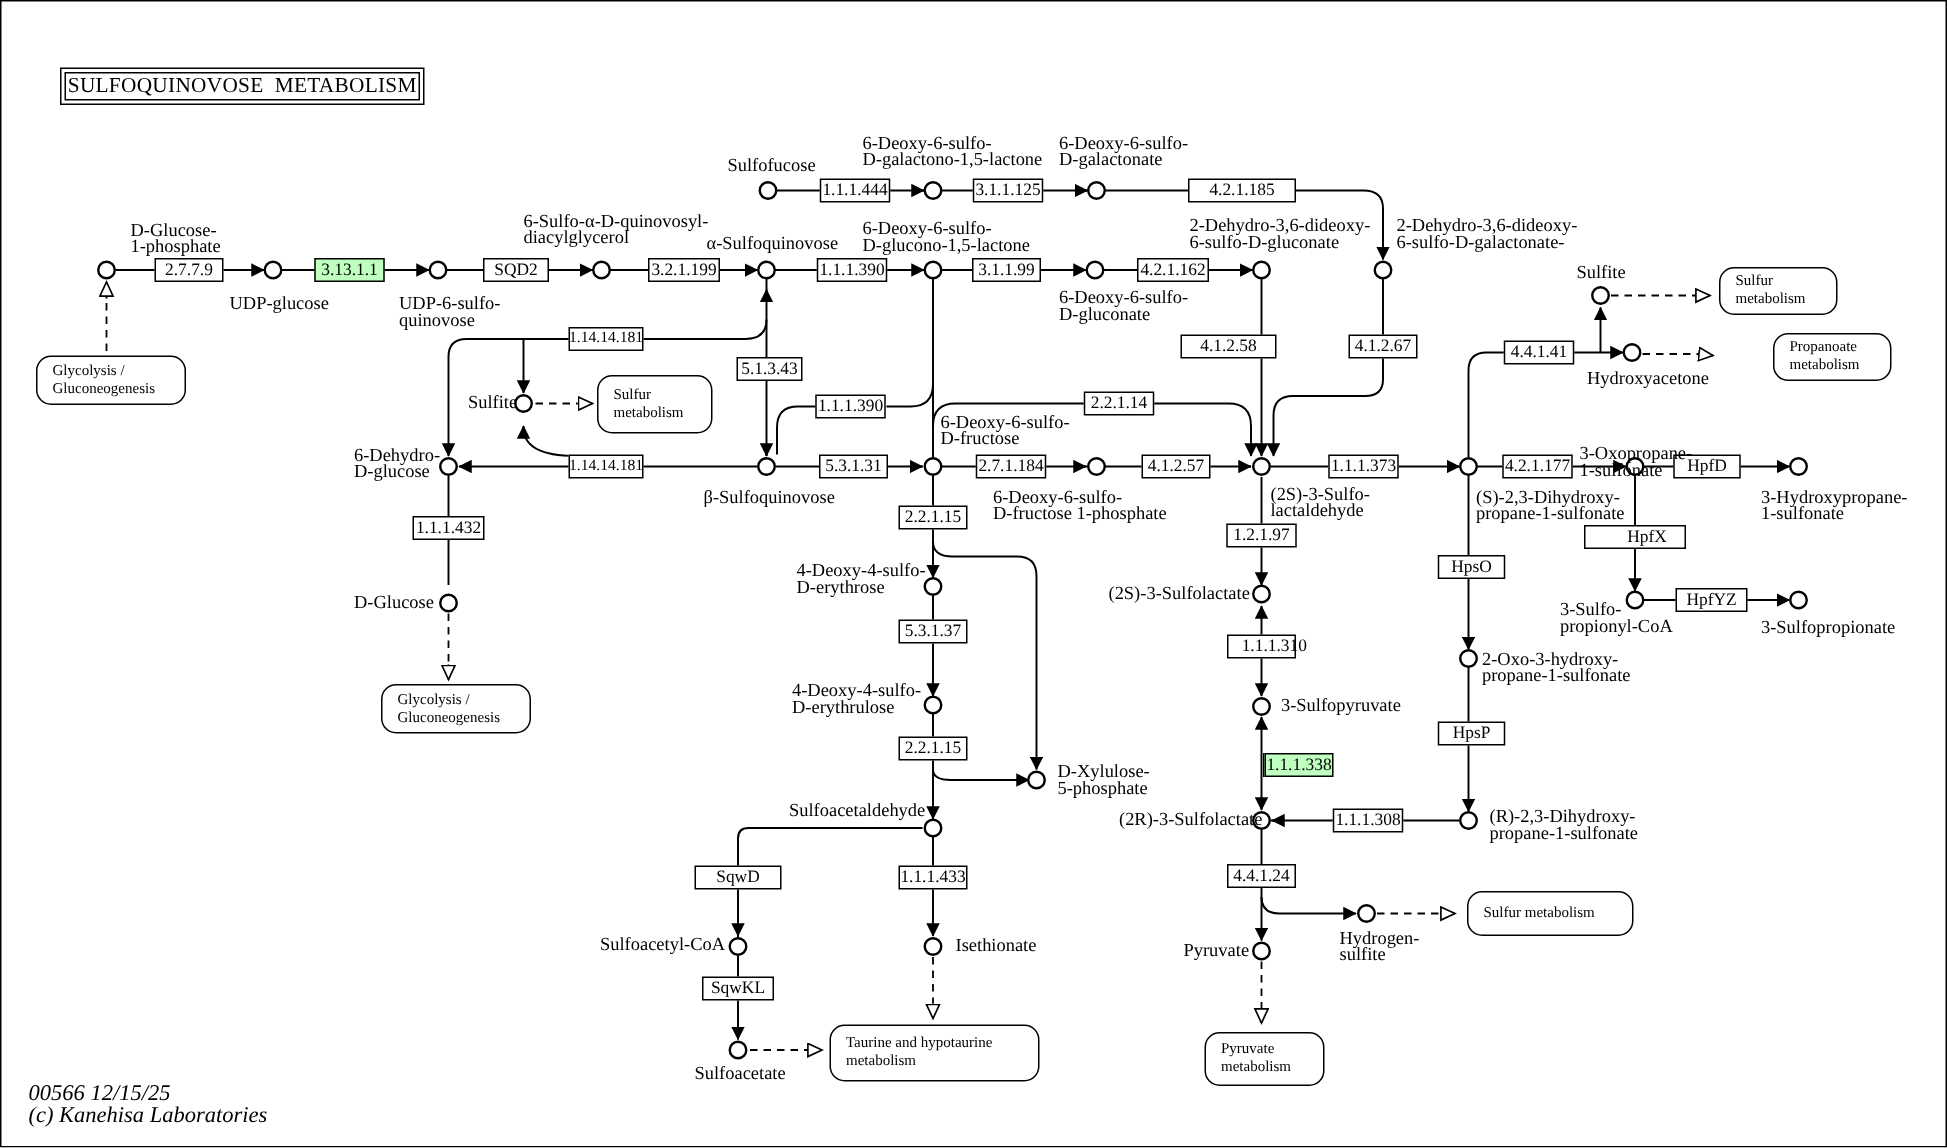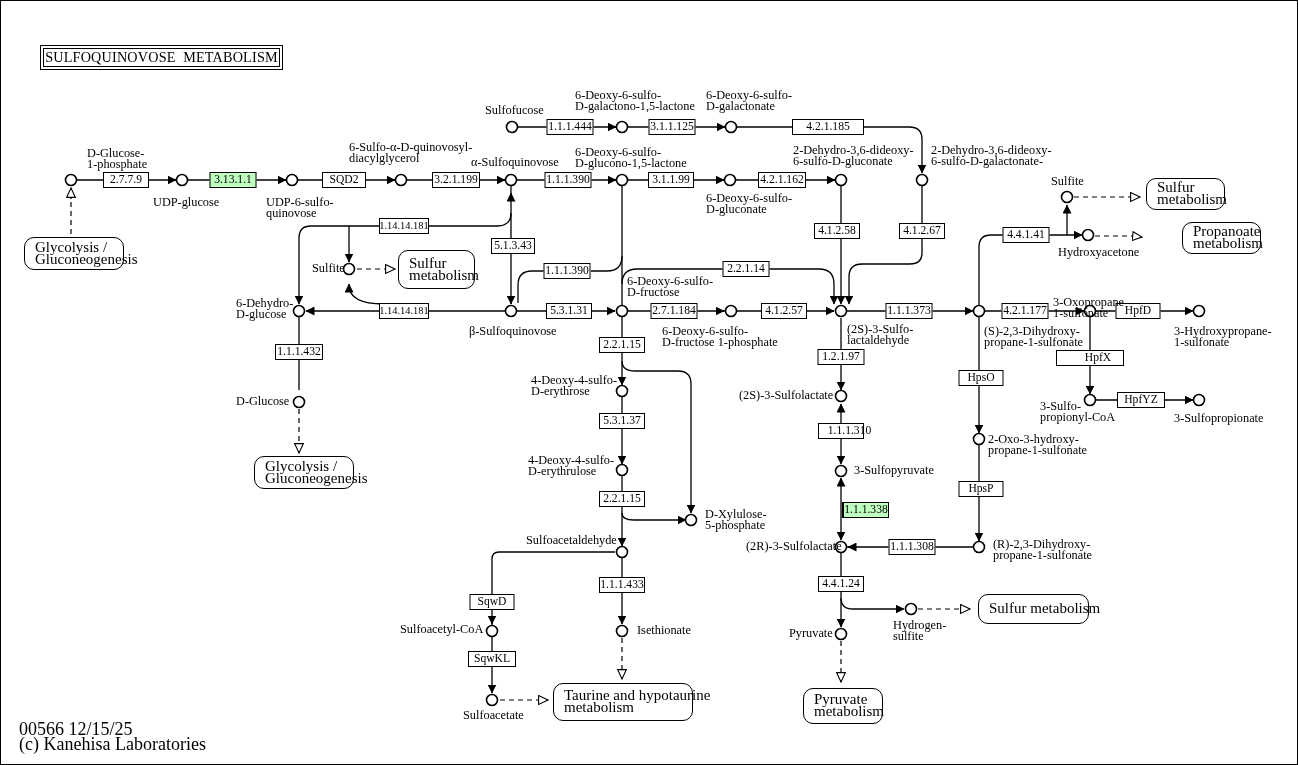--- a/index.html
+++ b/index.html
@@ -10,27 +10,27 @@
   .dln{fill:none;stroke:#000;stroke-width:1.2;stroke-dasharray:5 4;}
   .ar{fill:none;stroke:#000;stroke-width:1.3;}
   .node{fill:#fff;stroke:#000;stroke-width:1.6;}
   .ebox{position:absolute;transform:translate(-50%,-50%);height:16px;box-sizing:border-box;
         border:1px solid #000;background:#fff;display:flex;align-items:center;justify-content:center;
         font-size:11.6px;white-space:nowrap;line-height:1;}
   .ebox.green{background:#bfffbf;}
   .lbl{position:absolute;font-size:12.3px;line-height:11.3px;white-space:pre;}
   .pbox{position:absolute;border:1.4px solid #000;border-radius:10px;background:#fff;box-sizing:border-box;
         display:flex;align-items:center;}
-  .pbox .ptxt{padding-left:10px;font-size:15px;line-height:11.6px;white-space:pre;}
+  .pbox .ptxt{padding-left:10px;font-size:10px;line-height:11.6px;white-space:pre;}
   #title-box{position:absolute;left:39px;top:44px;width:243px;height:25px;border:1.6px solid #000;
              box-sizing:border-box;padding:2px;}
   #title-inner{width:100%;height:100%;border:1px solid #000;box-sizing:border-box;
                display:flex;align-items:center;justify-content:center;
                font-size:14.2px;letter-spacing:.2px;white-space:pre;}
-  #footer{position:absolute;left:18px;top:721px;font-size:18px;line-height:15px;white-space:pre;}
+  #footer{position:absolute;left:18px;top:721px;font-size:15px;line-height:15px;white-space:pre;font-style:italic;}
 </style>
 </head>
 <body>
 
 <div id="canvas">
 
   <svg id="lines" width="1298" height="765">
     <defs>
       <marker id="af" markerUnits="userSpaceOnUse" markerWidth="10" markerHeight="9" refX="8.5" refY="4.5" orient="auto">
         <path d="M0,0 L9,4.5 L0,9 z" fill="#000"></path>
@@ -216,41 +216,41 @@
       <div class="ebox" style="left: 671px; top: 126px; width: 47px;">3.1.1.125</div>
       <div class="ebox" style="left: 780px; top: 126px; width: 72px; margin-left: 47px;">4.2.1.185</div>
       <div class="ebox" style="left: 403px; top: 225px; width: 50px; font-size: 10.4px;">1.14.14.181</div>
       <div class="ebox" style="left: 512px; top: 245px; width: 44px;">5.1.3.43</div>
       <div class="ebox" style="left: 566px; top: 270px; width: 47px;">1.1.1.390</div>
       <div class="ebox" style="left: 403px; top: 310px; width: 50px; font-size: 10.4px;">1.14.14.181</div>
       <div class="ebox" style="left: 568px; top: 310px; width: 46px;">5.3.1.31</div>
       <div class="ebox" style="left: 673px; top: 310px; width: 47px;">2.7.1.184</div>
       <div class="ebox" style="left: 783px; top: 310px; width: 46px;">4.1.2.57</div>
       <div class="ebox" style="left: 745px; top: 268px; width: 47px;">2.2.1.14</div>
-      <div class="ebox" style="left: 836px; top: 230px; width: 46px;">4.1.2.58</div>
+      <div class="ebox" style="left: 818px; top: 230px; width: 64px;">4.1.2.58</div>
       <div class="ebox" style="left: 921px; top: 230px; width: 46px;">4.1.2.67</div>
       <div class="ebox" style="left: 1025px; top: 234px; width: 47px;">4.4.1.41</div>
       <div class="ebox" style="left: 908px; top: 310px; width: 47px;">1.1.1.373</div>
       <div class="ebox" style="left: 1024px; top: 310px; width: 47px;">4.2.1.177</div>
       <div class="ebox" style="left: 1137px; top: 310px; width: 45px;">HpfD</div>
       <div class="ebox" style="left: 1089px; top: 357px; width: 68px; padding-left: 16px;">HpfX</div>
       <div class="ebox" style="left: 1140px; top: 399px; width: 48px;">HpfYZ</div>
       <div class="ebox" style="left: 980px; top: 377px; width: 45px;">HpsO</div>
       <div class="ebox" style="left: 980px; top: 488px; width: 45px;">HpsP</div>
       <div class="ebox" style="left: 840px; top: 356px; width: 47px;">1.2.1.97</div>
       <div class="ebox" style="left: 840px; top: 430px; width: 46px; padding-left: 17px;">1.1.1.310</div>
       <div class="ebox green" style="left: 863px; top: 509px; width: 44px;">1.1.1.37</div>
       <div class="ebox green" style="left: 865px; top: 509px; width: 46px;">1.1.1.338</div>
       <div class="ebox" style="left: 911px; top: 546px; width: 47px;">1.1.1.308</div>
       <div class="ebox" style="left: 840px; top: 583px; width: 46px;">4.4.1.24</div>
       <div class="ebox" style="left: 621px; top: 344px; width: 46px;">2.2.1.15</div>
       <div class="ebox" style="left: 621px; top: 420px; width: 46px;">5.3.1.37</div>
       <div class="ebox" style="left: 621px; top: 498px; width: 46px;">2.2.1.15</div>
       <div class="ebox" style="left: 298px; top: 351px; width: 48px;">1.1.1.432</div>
-      <div class="ebox" style="left: 491px; top: 601px; width: 45px;">SqwD</div>
+      <div class="ebox" style="left: 491px; top: 584px; width: 58px;">SqwD</div>
       <div class="ebox" style="left: 491px; top: 658px; width: 48px;">SqwKL</div>
       <div class="ebox" style="left: 621px; top: 584px; width: 46px;">1.1.1.433</div>
     </div>
   <div id="label-layer">
       <div class="lbl" style="left: 50px; top: 147px; margin-left: 36px;">D-Glucose-
 1-phosphate</div>
       <div class="lbl" style="left: 152px; top: 196px;">UDP-glucose</div>
       <div class="lbl" style="left: 265px; top: 196px;">UDP-6-sulfo-
 quinovose</div>
       <div class="lbl" style="left: 348px; top: 141px;">6-Sulfo-α-D-quinovosyl-

